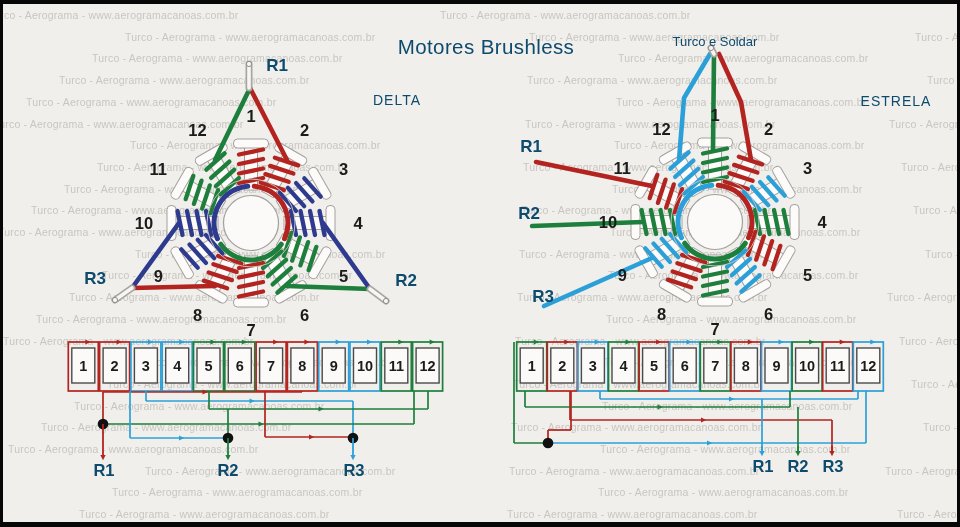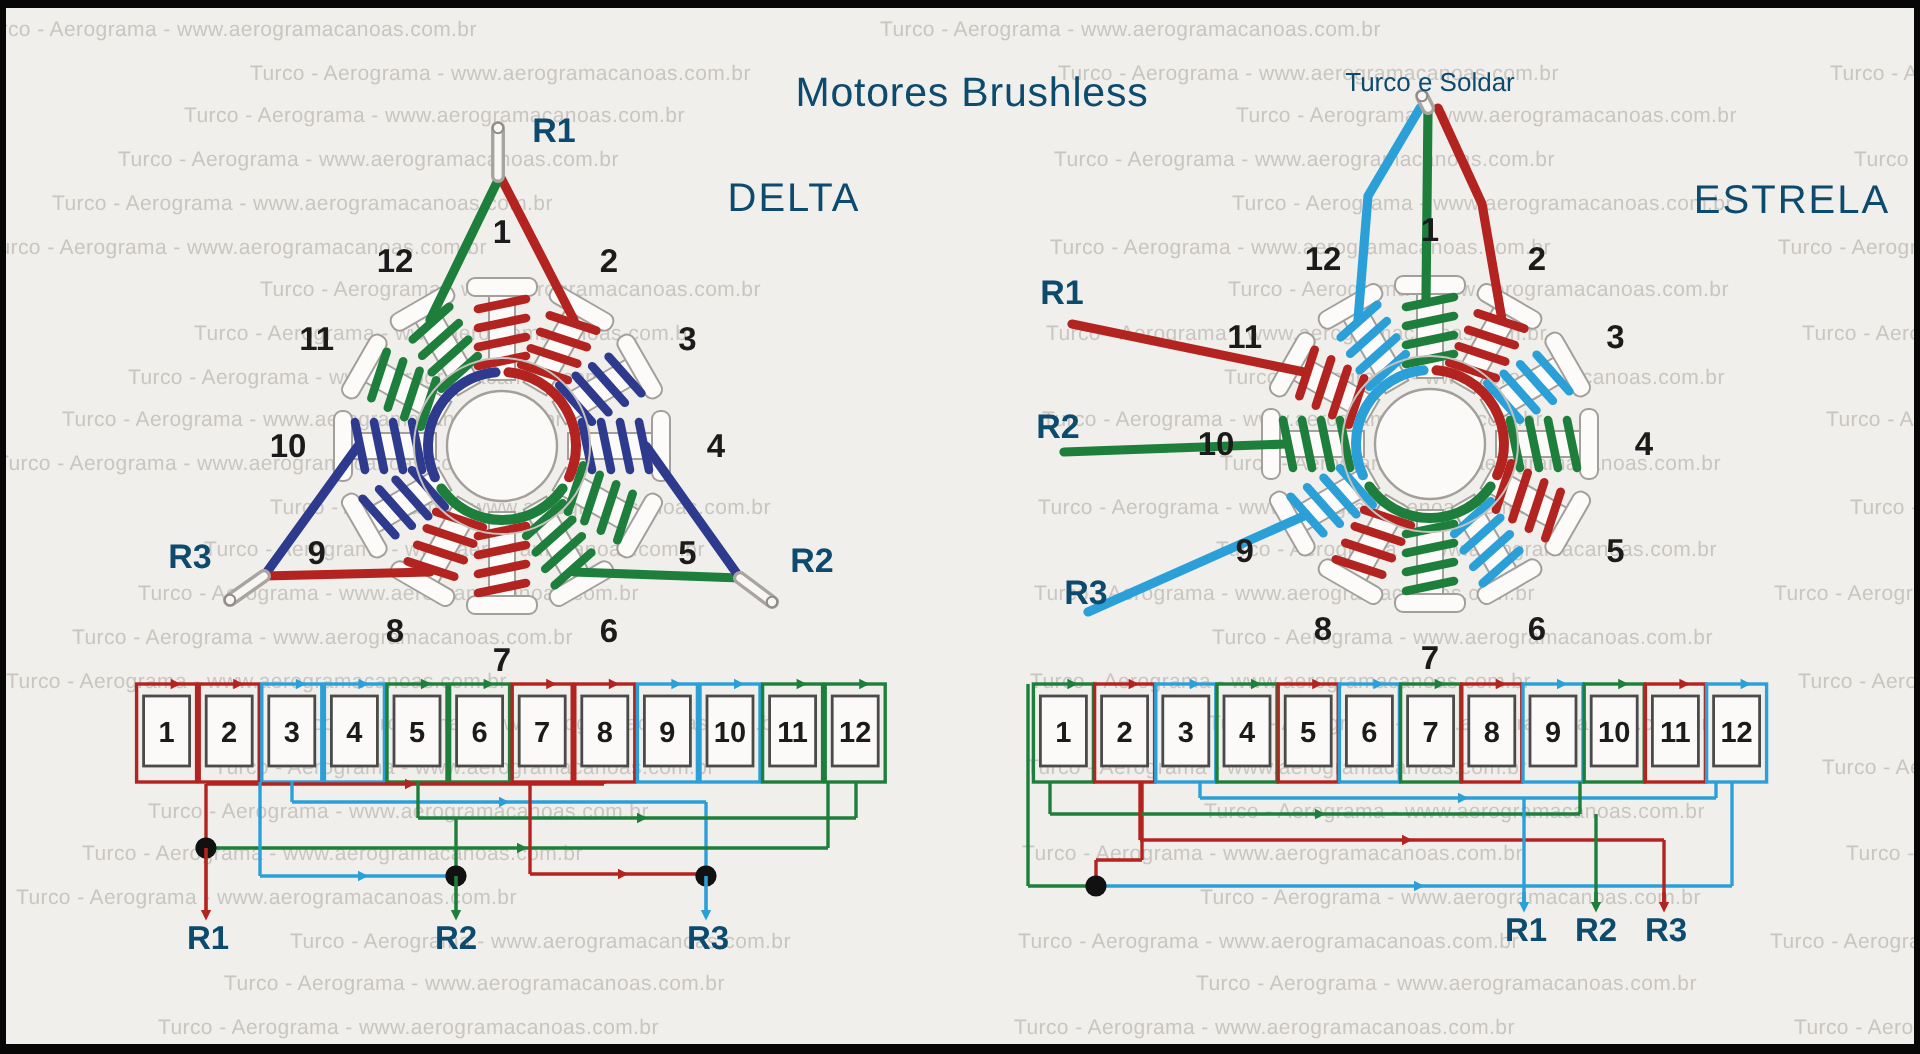--- a/index.html
+++ b/index.html
@@ -15,21 +15,21 @@
   .wm{
     position:absolute;font-size:10.5px;color:#c9c6c1;letter-spacing:.2px;
     white-space:nowrap;z-index:1;user-select:none;
   }
   #diagram{position:absolute;left:0;top:0;z-index:10;}
   .lbl{
     position:absolute;transform:translate(-50%,-50%);color:#0c4a6e;
     white-space:nowrap;z-index:20;
   }
   .title-lbl{font-size:20.5px;font-weight:500;letter-spacing:.4px;}
-  .section-lbl{font-size:20px;font-weight:500;letter-spacing:1px;}
+  .section-lbl{font-size:14px;font-weight:500;letter-spacing:1px;}
   .join-lbl{font-size:13px;font-weight:500;}
   .r-lbl{font-size:17px;font-weight:700;}
   .rw-lbl{font-size:16.5px;font-weight:600;}
 </style>
 </head>
 <body>
 
 <div id="stage">
   <div id="wm-layer">
       <span class="wm" style="left: -12px; top: 9px;">Turco - Aerograma - www.aerogramacanoas.com.br</span>

